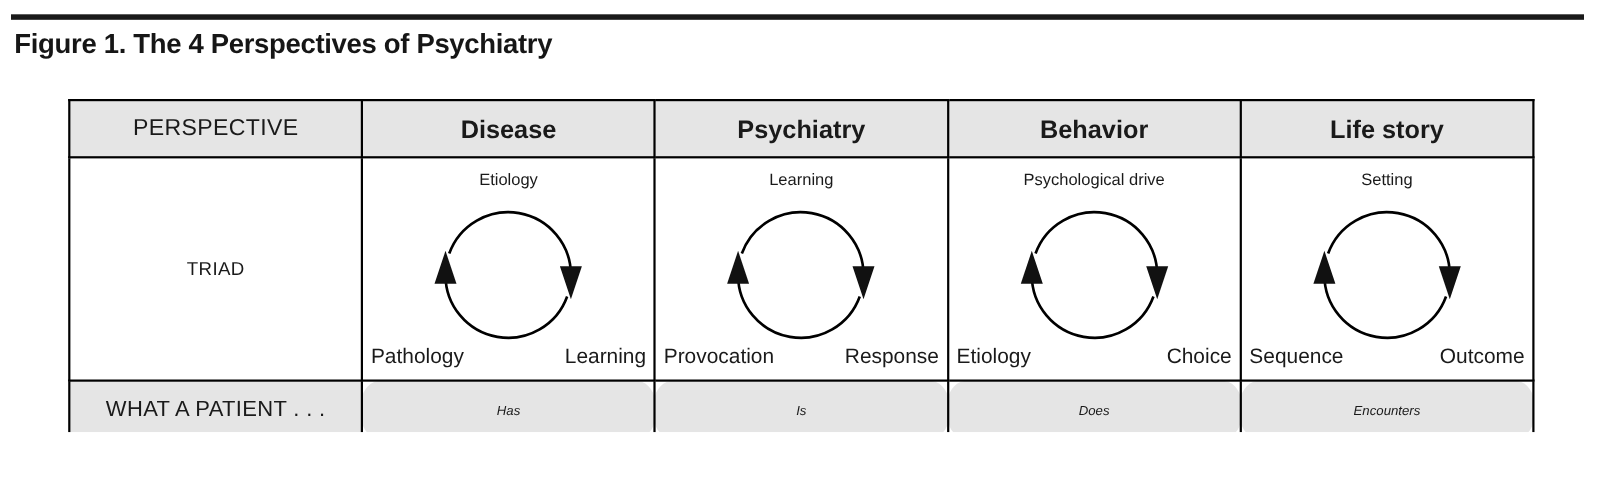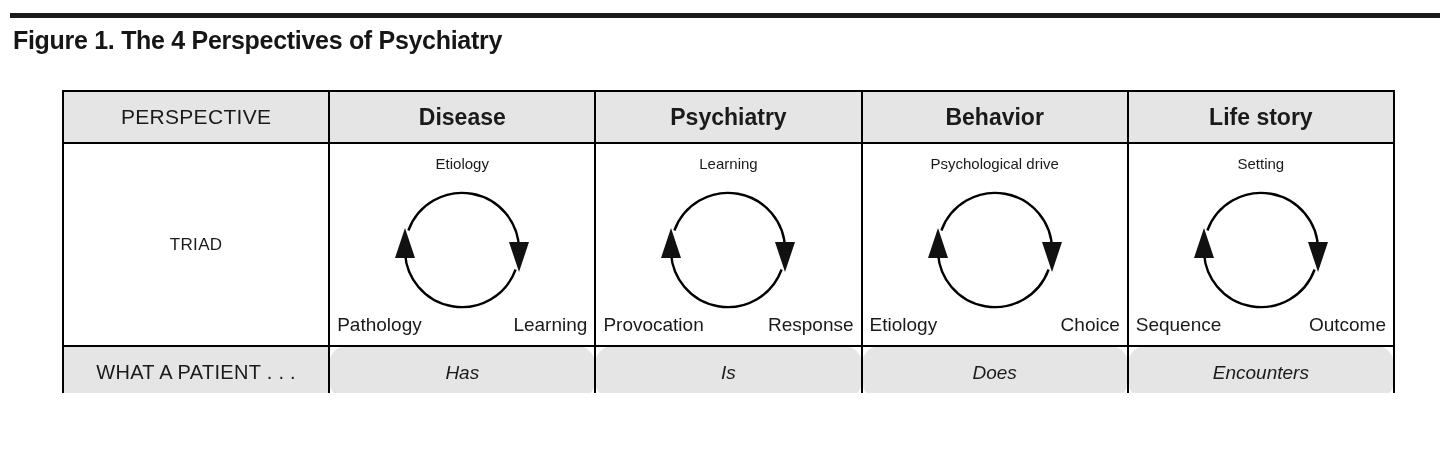--- a/index.html
+++ b/index.html
@@ -22,21 +22,21 @@
   .triad-cell { position:relative; }
   .t-top { position:absolute; top:11px; left:0; right:0; text-align:center; font-size:15px; }
   .cycle { position:absolute; top:36px; left:50%; margin-left:-80px; width:160px; height:150px; }
   .cycle path { fill:none; stroke:#000; stroke-width:2.4px; }
   .cycle polygon { fill:#111; stroke:none; }
   .t-bl { position:absolute; left:7px; bottom:9px; font-size:19px; }
   .t-br { position:absolute; right:7px; bottom:9px; font-size:19px; }
 
   .patient-row td { height:51px; }
   .patient-label { font-size:20px; letter-spacing:0.3px; }
-  .patient-val { font-style:italic; font-size:19px;border-radius:18px; }
+  .patient-val { font-style:italic; font-size:12px;border-radius:18px; }
 
   .stub-row { position:absolute; left:62px; top:400px; width:1333px; height:4px; }
   .stub { position:absolute; top:0; width:2px; height:4px; background:#000; }
   .stub.s0 { left:0; }
   .stub.s1 { left:calc(20% - 1px); }
   .stub.s2 { left:calc(40% - 1px); }
   .stub.s3 { left:calc(60% - 1px); }
   .stub.s4 { left:calc(80% - 1px); }
   .stub.s5 { right:0; }
 

